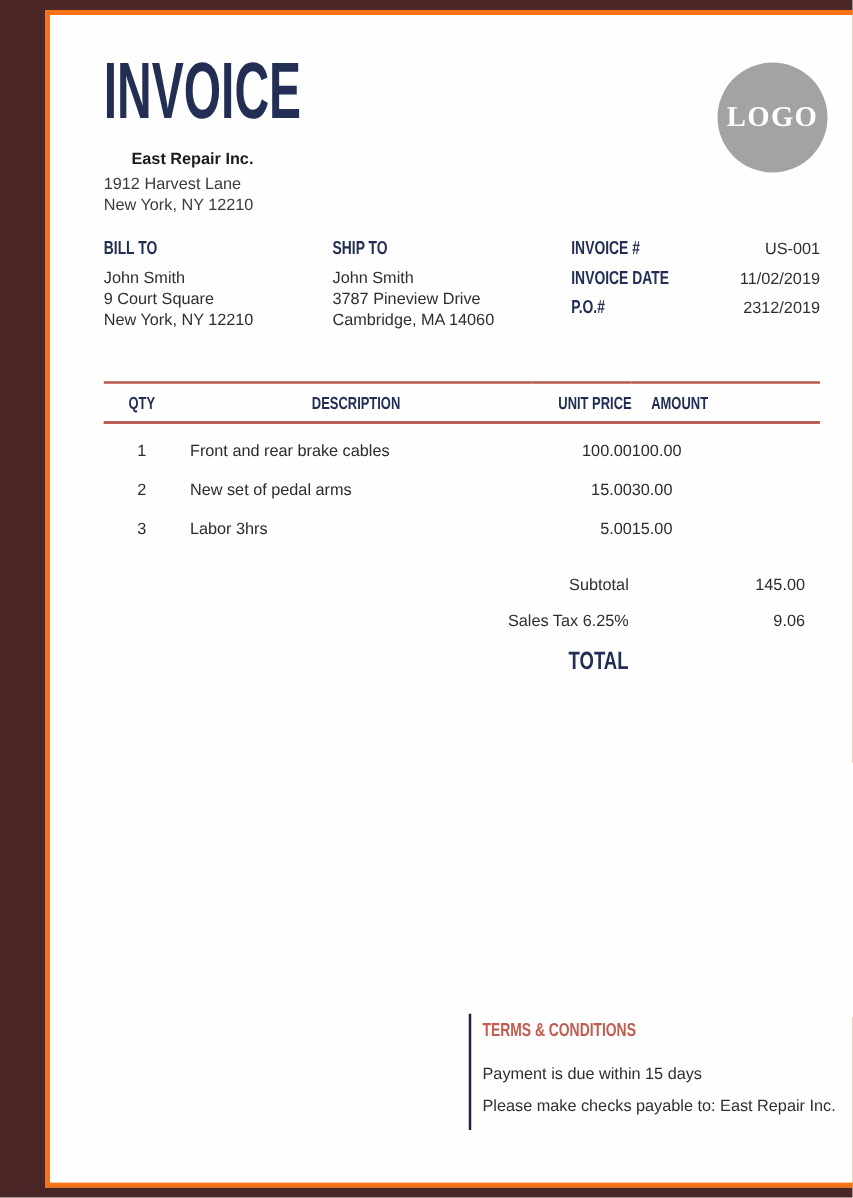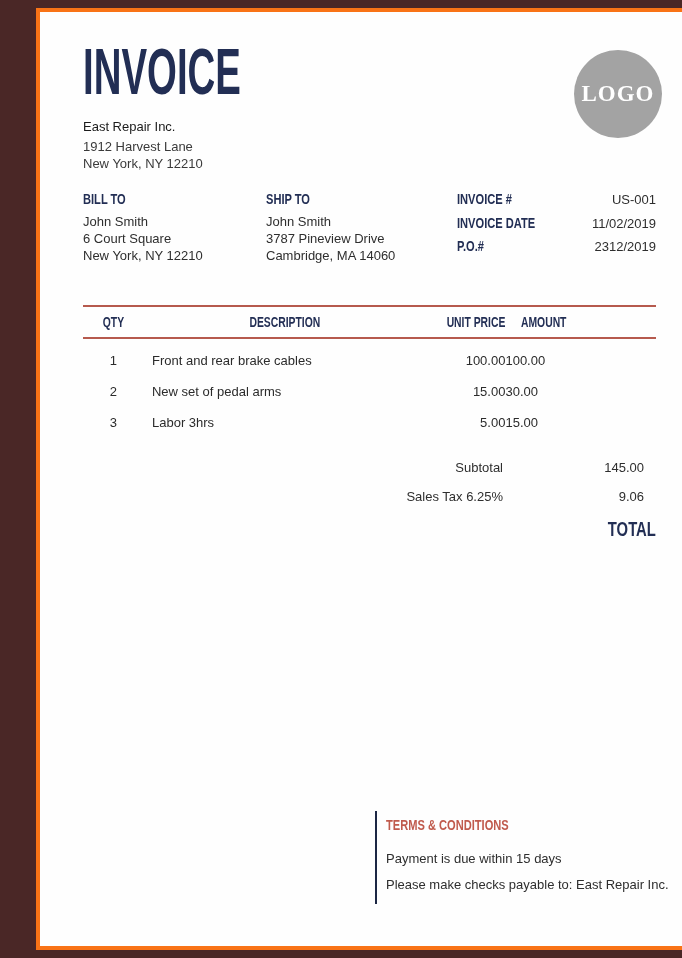--- a/index.html
+++ b/index.html
@@ -37,21 +37,21 @@
   .logo-circle {
     position:absolute; right:36px; top:38px;
     width:88px; height:88px; border-radius:50%;
     background:#a3a3a3;
     display:flex; align-items:center; justify-content:center;font-family:Liberation Serif, serif;
   }
   .logo-circle span {
     color:#ffffff; font-weight:bold; font-size:23px; letter-spacing:1px;
   }
   .company { position:absolute; left:43px; top:106px; font-size:13px; line-height:17px; }
-  .company .name { font-weight:normal; color:#1b1b1b; margin-bottom:3px; }
+  .company .name { font-weight:bold; color:#1b1b1b; margin-bottom:3px;text-align:right; }
   .company .addr { color:#3a3a3a; }
 
   .parties { position:absolute; left:43px; top:178px; width:573px; display:flex; }
   .party { font-size:13px; line-height:17px; }
   .party .hd { font-size:15px; margin-bottom:6px; }
   .party-bill { width:183px; }
   .party-ship { width:191px; }
   .meta { flex:1; }
   .meta-row { display:flex; justify-content:space-between; align-items:baseline; height:23.5px; }
   .meta-row .lbl { font-size:15px; }
@@ -68,21 +68,21 @@
   th.col-desc { text-align:center; }
   td { font-size:13px; padding:8px 0; color:#2b2b2b; }
   tbody tr:first-child td { padding-top:14px; }
   td.col-desc { padding-left:8px; }
   td.col-amt, th.col-amt { padding-right:12px; }
 
   .totals { margin-top:22px; }
   .tot-row { display:flex; justify-content:flex-end; align-items:baseline; margin-bottom:14px; }
   .tot-row .t-lbl { width:420px; text-align:right; font-size:13px; }
   .tot-row .t-val { width:153px; text-align:right; padding-right:12px; font-size:13px; }
-  .tot-row.grand { margin-top:2px; }
+  .tot-row.grand { margin-top:2px;flex-direction:column; }
   .tot-row.grand .t-lbl { font-size:20px; }
   .tot-row.grand .t-val { font-size:20px; }
 
   .thank-you {
     position:absolute; left:100px; top:830px;
     font-family:"DejaVu Serif", serif;
     font-style:italic; font-weight:bold;
     font-size:46px; color:#222e54;
     letter-spacing:1px;
   }
@@ -110,21 +110,21 @@
     <div class="company">
       <div class="name">East Repair Inc.</div>
       <div class="addr">1912 Harvest Lane</div>
       <div class="addr">New York, NY 12210</div>
     </div>
 
     <div class="parties">
       <div class="party party-bill">
         <div class="hd"><span class="cond cl">BILL TO</span></div>
         <div>John Smith</div>
-        <div>6 Court Square</div>
+        <div>9 Court Square</div>
         <div>New York, NY 12210</div>
       </div>
       <div class="party party-ship">
         <div class="hd"><span class="cond cl">SHIP TO</span></div>
         <div>John Smith</div>
         <div>3787 Pineview Drive</div>
         <div>Cambridge, MA 14060</div>
       </div>
       <div class="meta">
         <div class="meta-row">

